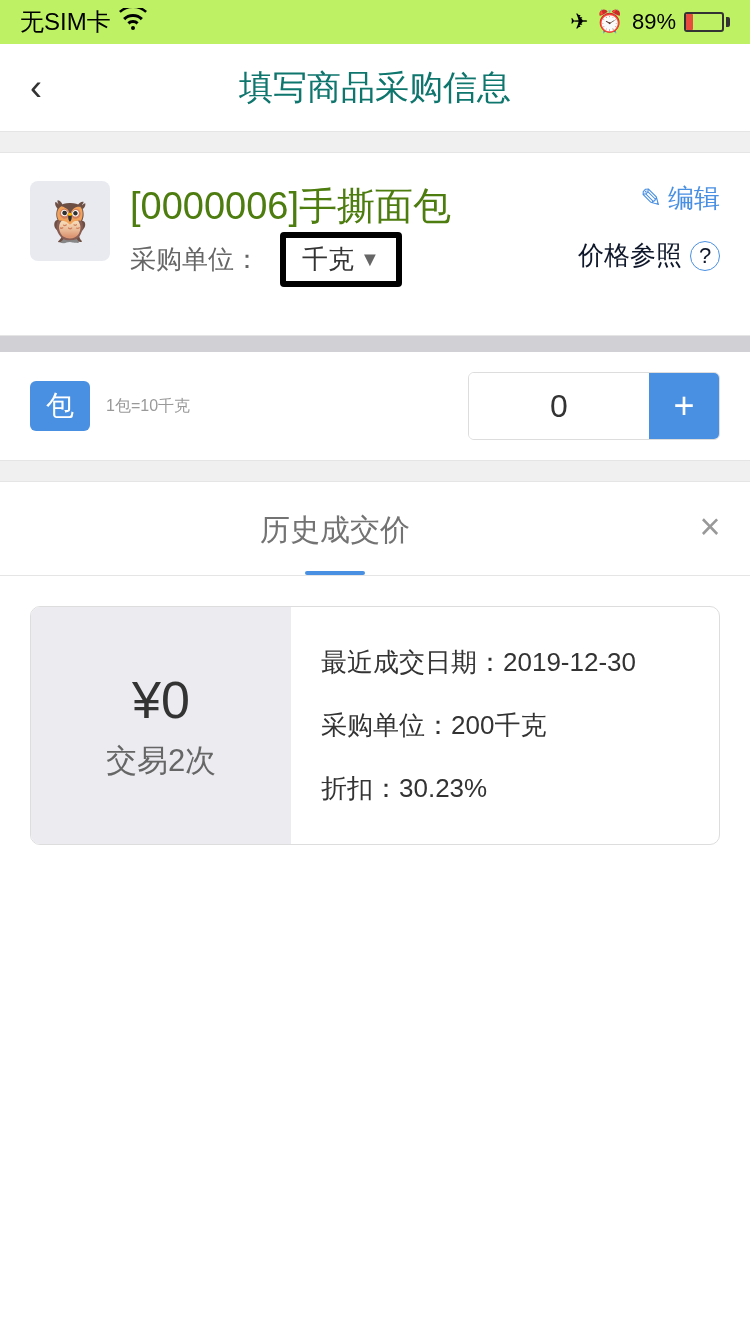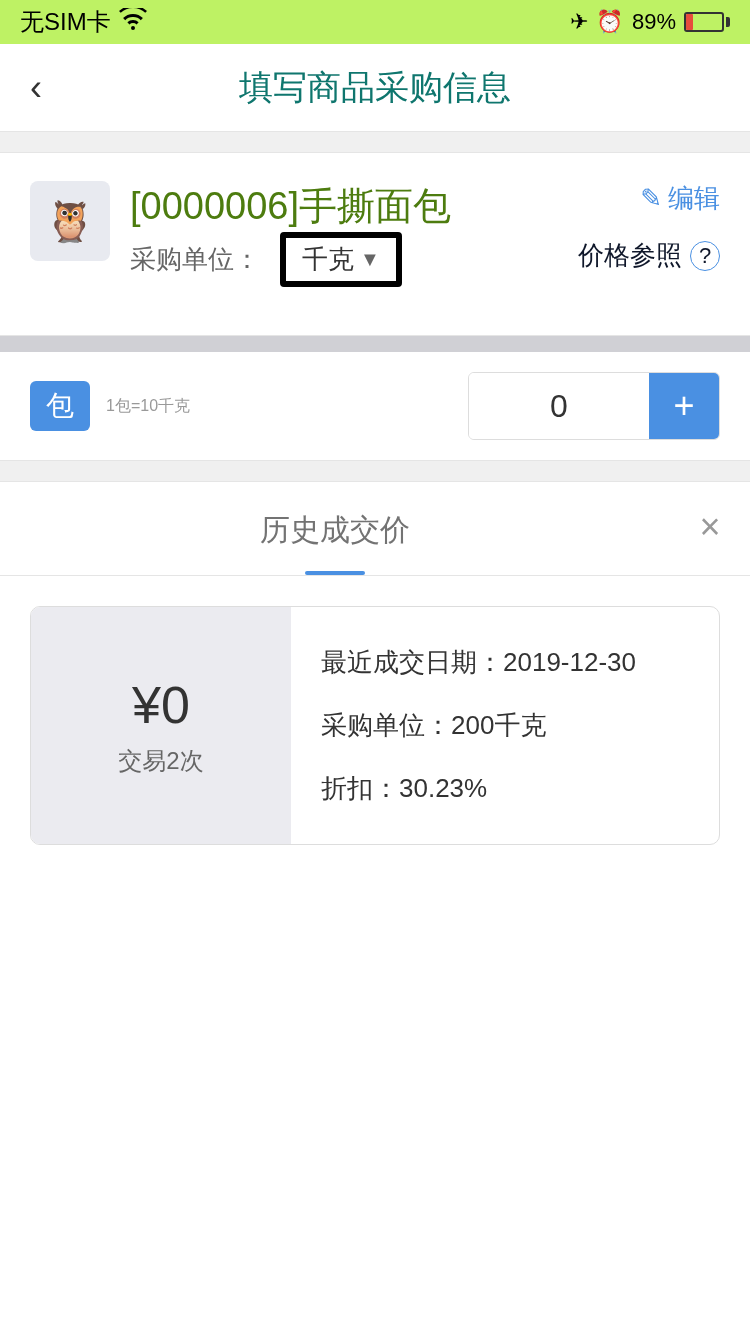--- a/index.html
+++ b/index.html
@@ -288,21 +288,21 @@
       align-items: center;
       justify-content: center;
       padding: 40px 20px;
     }
     .history-price {
       font-size: 52px;
       font-weight: 500;
       color: #333;
     }
     .history-count {
-      font-size: 24px;
+      font-size: 31px;
       color: #666;
       margin-top: 10px;
     }
     .history-card-right {
       flex: 1;
       padding: 36px 30px;
       display: flex;
       flex-direction: column;
       justify-content: center;
       gap: 24px;

